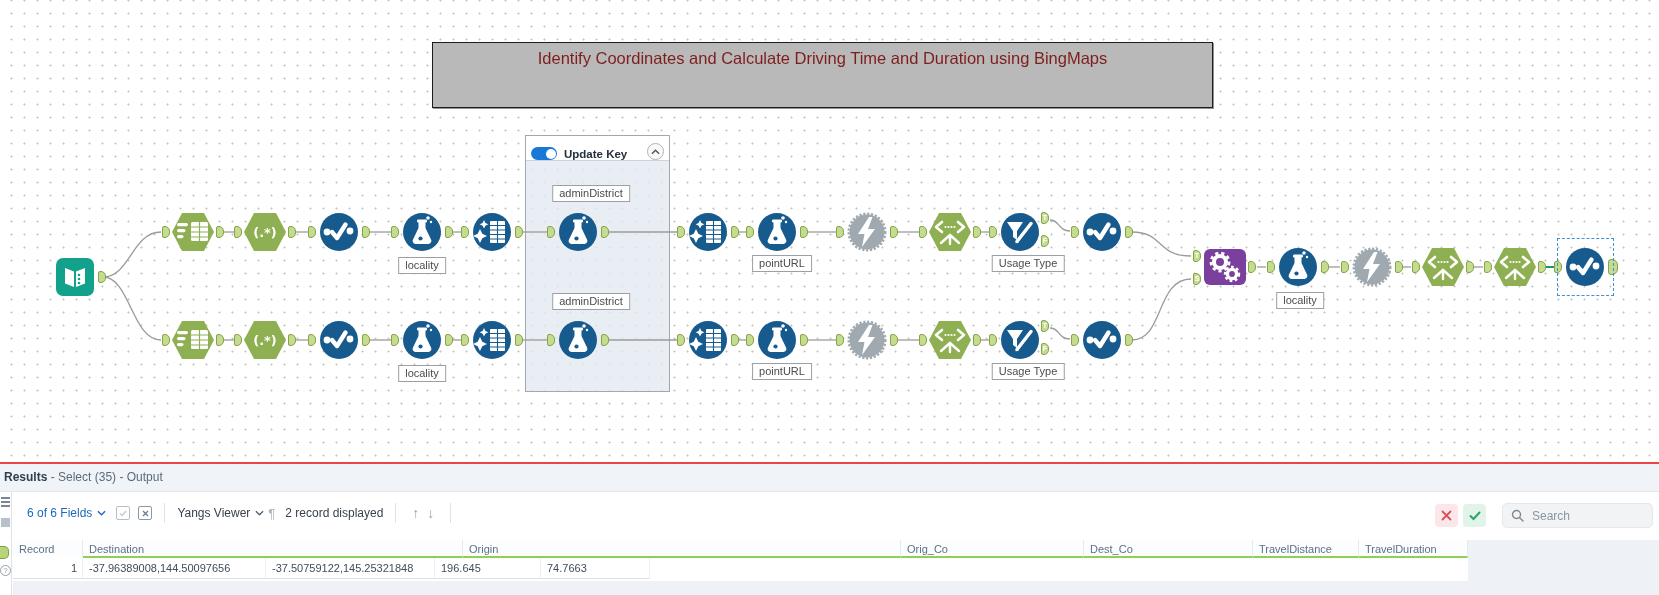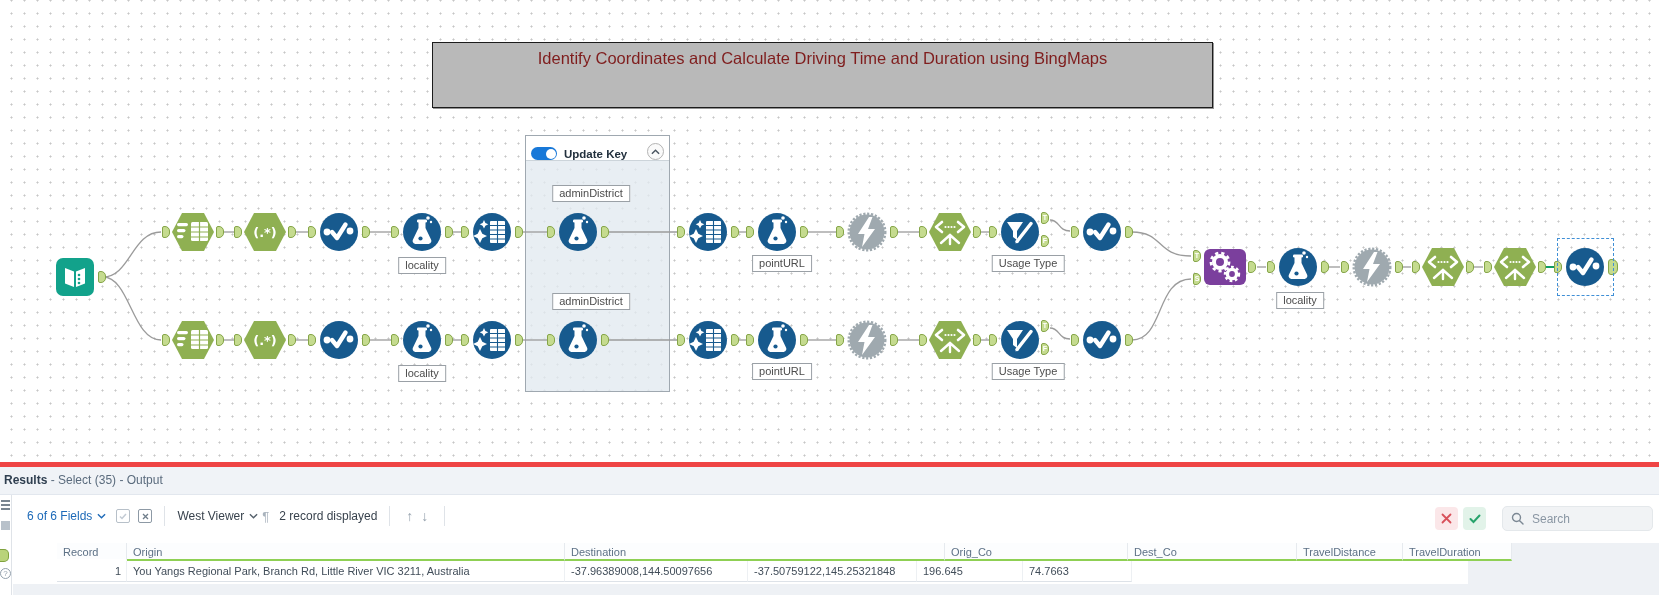--- a/index.html
+++ b/index.html
@@ -29,21 +29,21 @@
   #edge-svg{position:absolute;left:0;top:0;width:1659px;height:462px;}
   .node{position:absolute;width:44px;height:40px;}
   .node svg{display:block;}
   .anchor{position:absolute;width:8px;height:12px;background:#c5db8f;border:1px solid #85a548;
     box-sizing:border-box;border-radius:2px 5px 5px 2px;font-size:7px;font-weight:bold;color:#fff;
     text-align:center;line-height:9px;}
   .anchor.big{width:10px;height:16px;border-radius:3px 6px 6px 3px;}
   .sel-rect{position:absolute;border:1.5px dashed #3f8fd6;box-sizing:border-box;background:transparent;}
   
   .results{position:absolute;left:0;top:462px;width:1659px;height:133px;background:#fff;
-    border-top:5px solid #ef4444;box-sizing:border-box;}
+    border-top:2px solid #ef4444;box-sizing:border-box;}
   .res-head{height:28px;background:#f0f3f7;border-bottom:1px solid #e2e7ee;box-sizing:border-box;
     font-size:12px;color:#5a6b7d;padding:6px 0 0 4px;}
   .res-head b{color:#2f3f50;}
   .left-strip{position:absolute;left:0;top:28px;width:12px;height:105px;background:#fff;
     border-right:1px solid #dfe3e8;box-sizing:border-box;}
   .hamb{position:absolute;left:1px;top:5px;width:9px;}
   .hamb div{height:1.5px;background:#7a8691;margin-bottom:2.5px;}
   .sq-ico{position:absolute;left:1px;top:26px;width:9px;height:9px;background:#b8c1ca;}
   .anc-ico{position:absolute;left:0px;top:54px;width:9px;height:13px;background:#b9d37a;
     border:1px solid #7fa23e;border-left:none;border-radius:0 5px 5px 0;box-sizing:border-box;}
@@ -62,21 +62,21 @@
   .arrow{color:#97a3ae;font-size:14px;margin:0 4px;}
   .x-btn{position:absolute;left:1435px;top:40px;width:23px;height:23px;border-radius:4px;background:#fbe7e9;
     display:flex;align-items:center;justify-content:center;}
   .ok-btn{position:absolute;left:1463px;top:40px;width:23px;height:23px;border-radius:4px;background:#e2f3e9;
     display:flex;align-items:center;justify-content:center;}
   .search{position:absolute;left:1502px;top:39px;width:151px;height:25px;border-radius:5px;background:#f1f3f5;
     border:1px solid #e4e8eb;box-sizing:border-box;display:flex;align-items:center;padding-left:8px;gap:6px;}
   .search input{border:none;outline:none;background:transparent;font-size:12px;color:#55606b;width:110px;
     font-family:"Liberation Sans",sans-serif;}
   .search input::placeholder{color:#8a96a3;}
-  .grid{position:absolute;left:13px;top:76px;display:flex;flex-direction:column;padding-left:44px;}
+  .grid{position:absolute;left:13px;top:76px;display:flex;flex-direction:column;}
   .g-row{display:flex;}
   .g-h{height:18px;background:#fcfdfe;font-size:11px;color:#5d7186;box-sizing:border-box;
     border-right:1px solid #e6eaee;border-bottom:2px solid #fff;padding:3px 0 0 6px;overflow:hidden;white-space:nowrap;}
   .g-h.g{border-bottom:2px solid #8fd054;}
   .g-c{height:21px;background:#fff;font-size:11px;color:#414d59;box-sizing:border-box;
     border-right:1px solid #edf0f3;border-bottom:1px solid #dde2e8;padding:4px 5px 0 6px;overflow:hidden;white-space:nowrap;}
   .g-c.num{text-align:right;}
   .bottom-strip{position:absolute;left:13px;right:0;top:117px;bottom:0;background:#eef1f5;}
   .right-fill{position:absolute;left:1468px;right:0;top:76px;height:41px;background:#eef1f5;}
 </style>
@@ -523,21 +523,21 @@
           <path d="M1 3.5 L3 5.5 L7 1" fill="none" stroke="#c3cbd4" stroke-width="1.5"></path>
         </svg>
       </span>
     <span class="icon-btn" style="margin-left:8px;border-color:#8d99a5;">
       <svg width="7" height="7" viewBox="0 0 7 7">
           <path d="M1 1 L6 6 M6 1 L1 6" stroke="#6f7d8a" stroke-width="1.3"></path>
         </svg>
       </span>
     <span class="vdiv"></span>
     <span class="cellv">
-        <span>West Viewer</span>
+        <span>Yangs Viewer</span>
         <svg class="chev" viewBox="0 0 10 6">
           <path d="M1 1 L5 5 L9 1" fill="none" stroke="#55606b" stroke-width="1.5"></path>
         </svg>
       </span>
     <span class="pilcrow">¶</span>
     <span class="records">2 record displayed</span>
     <span class="vdiv"></span>
     <span class="arrow">↑</span>
     <span class="arrow">↓</span>
     <span class="vdiv"></span>
@@ -558,30 +558,29 @@
       <circle cx="5.5" cy="5.5" r="4" fill="none" stroke="#7c8894" stroke-width="1.4"></circle>
       <path d="M8.7 8.7 L12 12" stroke="#7c8894" stroke-width="1.4" stroke-linecap="round"></path>
       </svg>
     <input type="text" placeholder="Search" style="">
   </span>
 
   <div class="right-fill"></div>
   <div class="grid">
     <div class="g-row" id="grid-head">
         <div class="g-h" style="width: 70px;">Record</div>
+        <div class="g-h g" style="width: 380px;">Destination</div>
         <div class="g-h g" style="width: 438px;">Origin</div>
-        <div class="g-h g" style="width: 380px;">Destination</div>
         <div class="g-h g" style="width: 183px;">Orig_Co</div>
         <div class="g-h g" style="width: 169px;">Dest_Co</div>
         <div class="g-h g" style="width: 106px;">TravelDistance</div>
         <div class="g-h g" style="width: 109px;">TravelDuration</div>
       </div>
     <div class="g-row" id="grid-body">
         <div class="g-c num" style="width: 70px;">1</div>
-        <div class="g-c" style="width: 438px;">You Yangs Regional Park, Branch Rd, Little River VIC 3211, Australia</div>
         <div class="g-c" style="width: 183px;">-37.96389008,144.50097656</div>
         <div class="g-c" style="width: 169px;">-37.50759122,145.25321848</div>
         <div class="g-c" style="width: 106px;">196.645</div>
         <div class="g-c" style="width: 109px;">74.7663</div>
       </div>
   </div>
   <div class="bottom-strip"></div>
 </div>
 
 </body></html>

